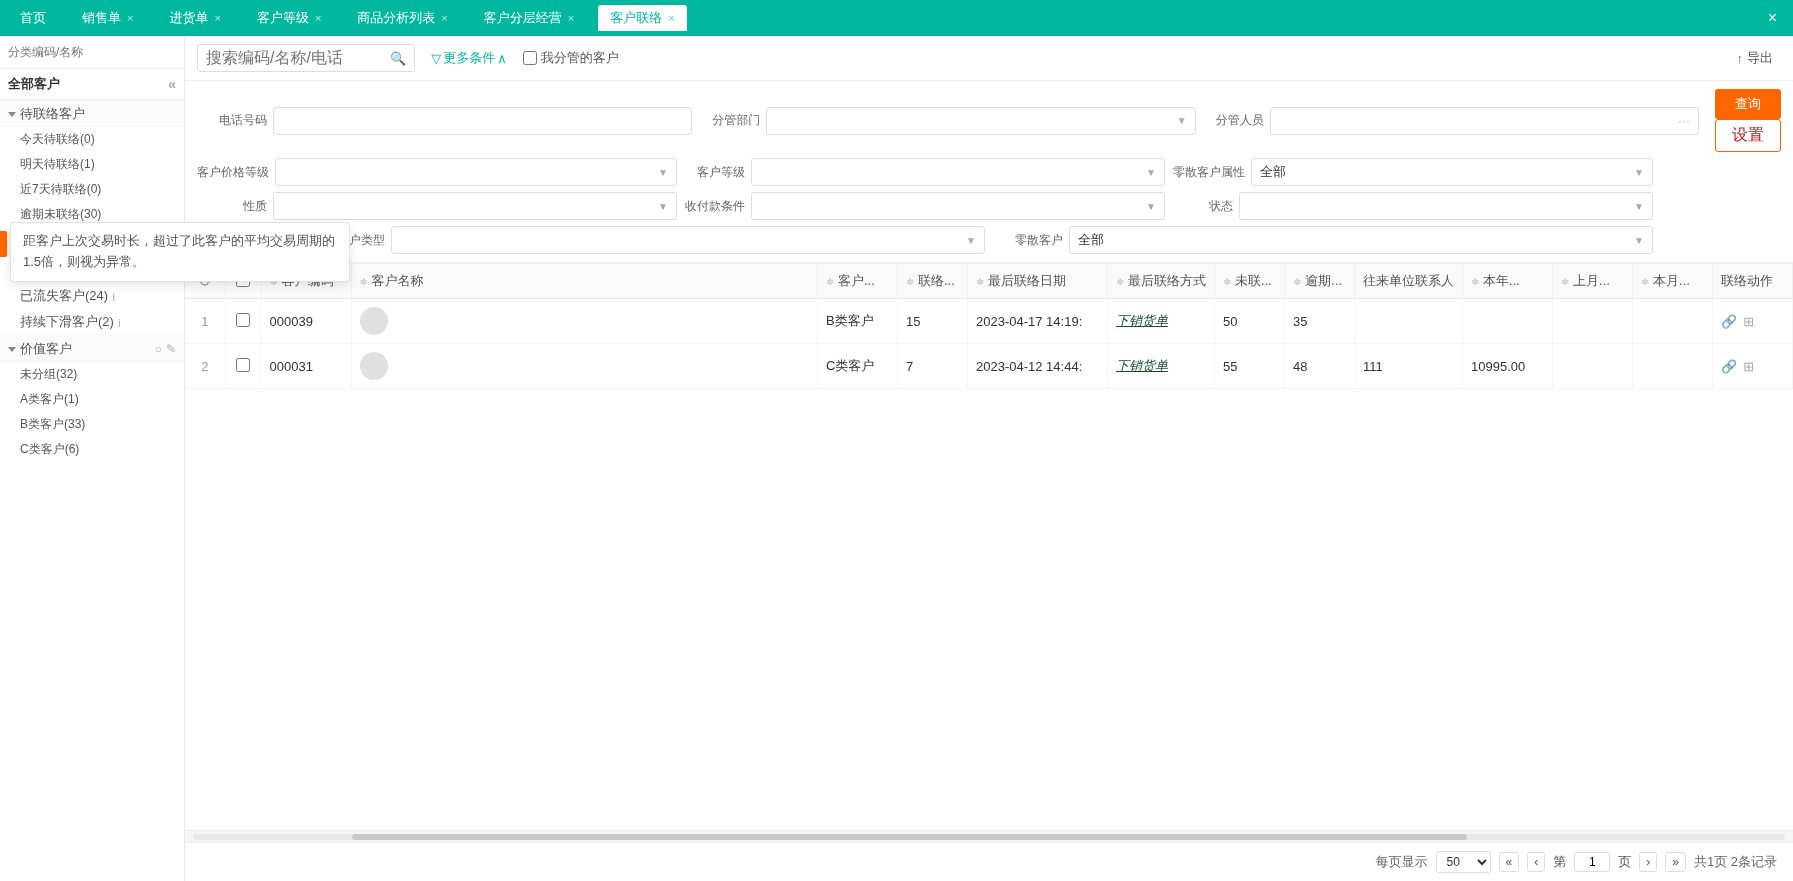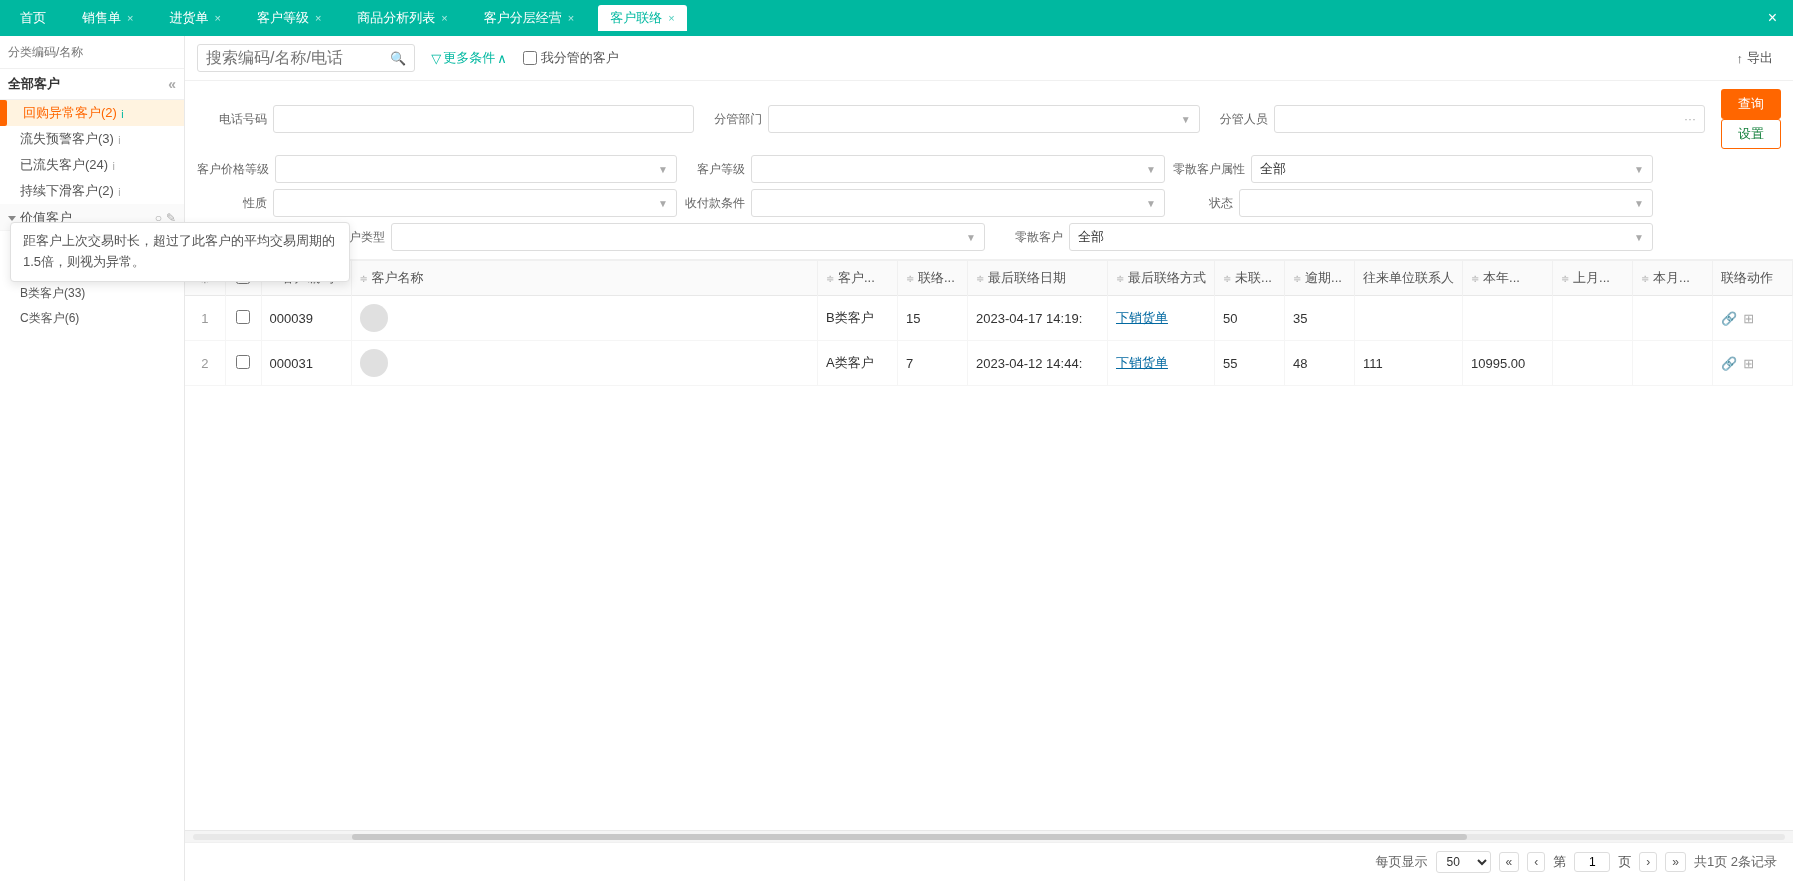--- a/index.html
+++ b/index.html
@@ -218,26 +218,26 @@
       color: #fff;
       border: none;
       border-radius: 3px;
       padding: 6px 16px;
       cursor: pointer;
       font-size: 13px;
       white-space: nowrap;
     }
     .btn-settings {
       background: #fff;
-      color: #15803d;
+      color: #b91c1c;
       border: 1px solid #ff6600;
       border-radius: 3px;
       padding: 5px 16px;
       cursor: pointer;
-      font-size: 13px;
+      font-size: 16px;
       white-space: nowrap;
     }
     .btn-group {
       display: flex;
       flex-direction: column;
       margin-left: 8px;
     }
 
     
     .table-wrapper {
@@ -282,23 +282,24 @@
     .col-date { width: 140px; }
     .col-method { width: 90px; }
     .col-unlinkd { width: 70px; }
     .col-overdue { width: 70px; }
     .col-company { width: 100px; }
     .col-thisyear { width: 90px; }
     .col-lastmonth { width: 80px; }
     .col-thismonth { width: 80px; }
     .col-action { width: 80px; }
     .link-text {
-      color: #0369a1;
+      color: #14532d;
       text-decoration: underline;
       cursor: pointer;
+      font-style: italic;
     }
     .settings-gear {
       color: #aaa;
       cursor: pointer;
       font-size: 14px;
     }
     .action-icons {
       display: flex;
       gap: 6px;
       color: #aaa;
@@ -514,20 +515,30 @@
         <span class="search-icon-small">🔍</span>
       </div>
 
       <div class="sidebar-body">
 
         <div class="section-all-customers">
           <span>全部客户</span>
           <span class="icons-right">«</span>
         </div>
 
+        <div class="sidebar-group">
+          <div class="sidebar-group-header">
+            <span class="triangle-down"></span>
+            <span>待联络客户</span>
+          </div>
+          <div class="sidebar-item">今天待联络(0)</div>
+          <div class="sidebar-item">明天待联络(1)</div>
+          <div class="sidebar-item">近7天待联络(0)</div>
+          <div class="sidebar-item">逾期未联络(30)</div>
+        </div>
 
         <div class="sidebar-item active" style="display:flex;align-items:center;gap:4px;">
           <div class="active-indicator"></div>
           <span>回购异常客户(2)</span>
           <span style="color:#00b8a0;font-size:11px;cursor:pointer;">ℹ</span>
         </div>
         <div class="sidebar-item" style="display:flex;align-items:center;gap:4px;">
           <span>流失预警客户(3)</span>
           <span style="color:#aaa;font-size:11px;cursor:pointer;">ℹ</span>
         </div>
@@ -780,21 +791,21 @@
       <td class="col-check">
         <input type="checkbox" style="">
       </td>
       <td class="col-code">000031</td>
       <td class="col-name">
         <div class="name-with-avatar">
           <span class="avatar-placeholder"></span>
           <span></span>
         </div>
       </td>
-      <td class="col-level">A类客户</td>
+      <td class="col-level">C类客户</td>
       <td class="col-contact">7</td>
       <td class="col-date">2023-04-12 14:44:</td>
       <td class="col-method">
         <span class="link-text">下销货单</span>
       </td>
       <td class="col-unlinkd">55</td>
       <td class="col-overdue">48</td>
       <td class="col-company">111</td>
       <td class="col-thisyear">10995.00</td>
       <td class="col-lastmonth"></td>

